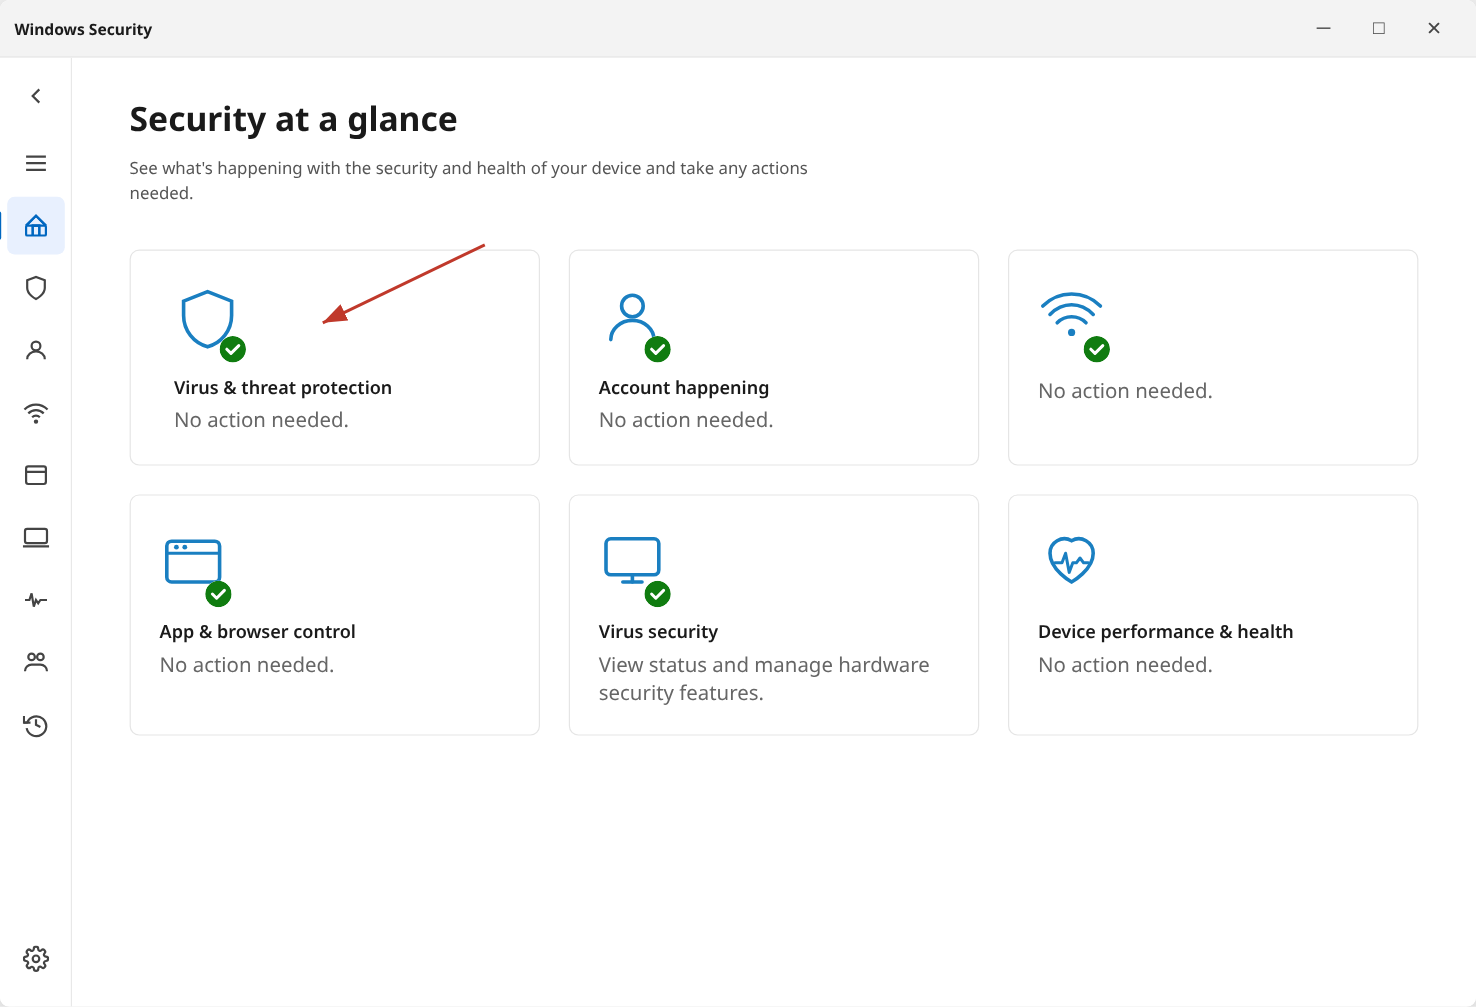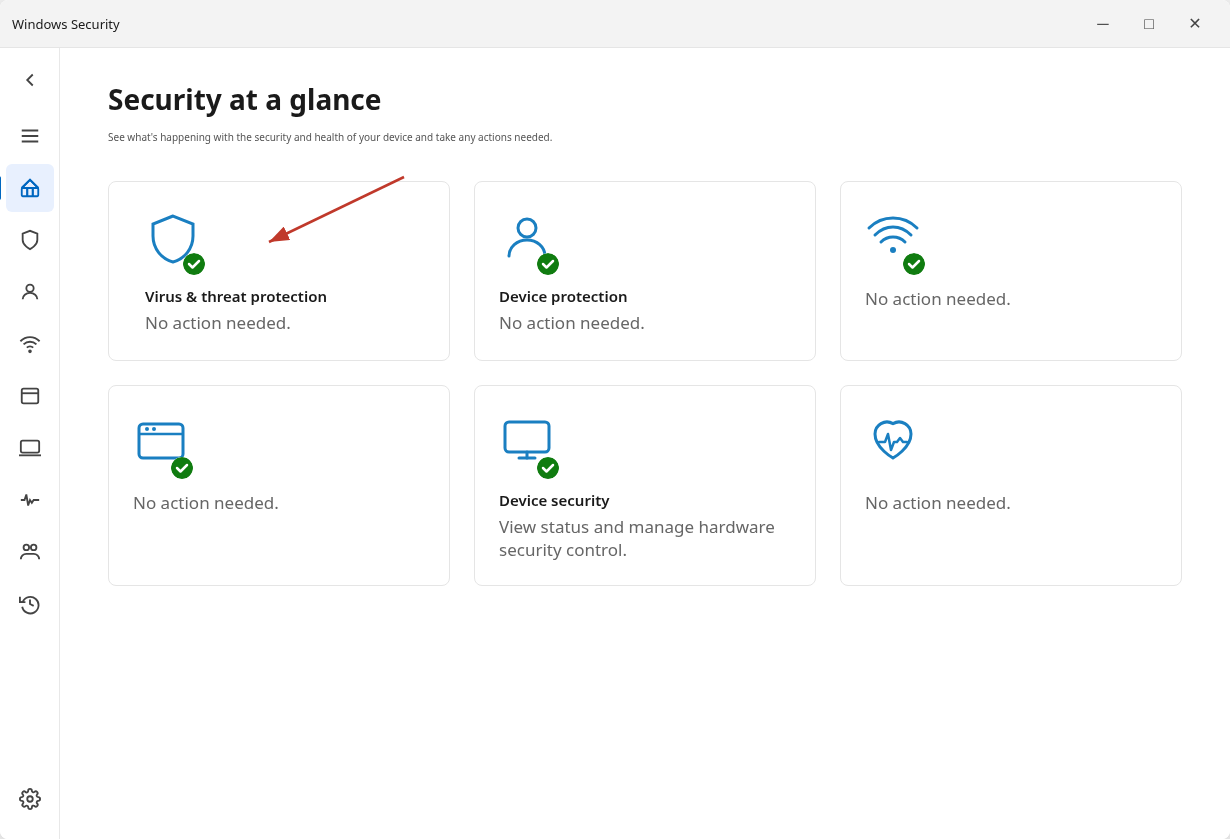--- a/index.html
+++ b/index.html
@@ -29,21 +29,21 @@
       display: flex;
       align-items: center;
       padding: 0 12px;
       flex-shrink: 0;
       border-bottom: 1px solid #e5e5e5;
       user-select: none;
     }
     .titlebar-title {
       font-size: 13px;
       color: #1a1a1a;
-      font-weight: 400;
+      font-weight: 700;
       flex: 1;
     }
     .titlebar-controls {
       display: flex;
       gap: 0;
     }
     .titlebar-btn {
       width: 46px;
       height: 32px;
       border: none;
@@ -115,21 +115,21 @@
       overflow-y: auto;
       background: #fff;
     }
     .page-title {
       font-size: 28px;
       font-weight: 700;
       color: #1a1a1a;
       margin-bottom: 12px;
     }
     .page-subtitle {
-      font-size: 10px;
+      font-size: 14px;
       color: #555;
       line-height: 1.5;
       margin-bottom: 36px;
       max-width: 600px;
     }
 
     
     .security-grid {
       display: grid;
       grid-template-columns: repeat(3, 1fr);
@@ -324,21 +324,21 @@
           <div class="card-icon-area">
             <svg class="main-icon" viewBox="0 0 56 56" fill="none">
               <circle cx="28" cy="18" r="9" stroke="#1a7fc1" stroke-width="3"></circle>
               <path d="M10 46c0-8.8 8-16 18-16s18 7.2 18 16" stroke="#1a7fc1" stroke-width="3" stroke-linecap="round"></path>
             </svg>
             <svg class="check-badge" viewBox="0 0 22 22">
               <circle cx="11" cy="11" r="11" fill="#107c10"></circle>
               <polyline points="6,11 9.5,14.5 16,8" stroke="white" stroke-width="2.5" fill="none" stroke-linecap="round" stroke-linejoin="round"></polyline>
             </svg>
           </div>
-          <div class="card-title">Device protection</div>
+          <div class="card-title">Account happening</div>
           <div class="card-status">No action needed.</div>
         </div>
 
         <div class="security-card">
           <div class="card-icon-area">
             <svg class="main-icon" viewBox="0 0 56 56" fill="none">
               <path d="M10 25c5-5 11.5-8 18-8s13 3 18 8" stroke="#1a7fc1" stroke-width="3" stroke-linecap="round" fill="none"></path>
               <path d="M4 18c6.5-6.5 15-10 24-10s17.5 3.5 24 10" stroke="#1a7fc1" stroke-width="3" stroke-linecap="round" fill="none"></path>
               <path d="M16 32c3.3-3.3 7.5-5 12-5s8.7 1.7 12 5" stroke="#1a7fc1" stroke-width="3" stroke-linecap="round" fill="none"></path>
               <circle cx="28" cy="40" r="3" fill="#1a7fc1"></circle>
@@ -357,45 +357,47 @@
               <rect x="6" y="10" width="44" height="34" rx="4" stroke="#1a7fc1" stroke-width="3"></rect>
               <line x1="6" y1="20" x2="50" y2="20" stroke="#1a7fc1" stroke-width="2.5"></line>
               <circle cx="14" cy="15" r="2" fill="#1a7fc1"></circle>
               <circle cx="21" cy="15" r="2" fill="#1a7fc1"></circle>
             </svg>
             <svg class="check-badge" viewBox="0 0 22 22">
               <circle cx="11" cy="11" r="11" fill="#107c10"></circle>
               <polyline points="6,11 9.5,14.5 16,8" stroke="white" stroke-width="2.5" fill="none" stroke-linecap="round" stroke-linejoin="round"></polyline>
             </svg>
           </div>
+          <div class="card-title">App &amp; browser control</div>
           <div class="card-status">No action needed.</div>
         </div>
 
         <div class="security-card">
           <div class="card-icon-area">
             <svg class="main-icon" viewBox="0 0 56 56" fill="none">
               <rect x="6" y="8" width="44" height="30" rx="4" stroke="#1a7fc1" stroke-width="3"></rect>
               <path d="M20 44h16" stroke="#1a7fc1" stroke-width="3" stroke-linecap="round"></path>
               <path d="M28 38v6" stroke="#1a7fc1" stroke-width="3" stroke-linecap="round"></path>
             </svg>
             <svg class="check-badge" viewBox="0 0 22 22">
               <circle cx="11" cy="11" r="11" fill="#107c10"></circle>
               <polyline points="6,11 9.5,14.5 16,8" stroke="white" stroke-width="2.5" fill="none" stroke-linecap="round" stroke-linejoin="round"></polyline>
             </svg>
           </div>
-          <div class="card-title">Device security</div>
-          <div class="card-status">View status and manage hardware security control.</div>
+          <div class="card-title">Virus security</div>
+          <div class="card-status">View status and manage hardware security features.</div>
         </div>
 
         <div class="security-card">
           <div class="card-icon-area">
             <svg class="main-icon" viewBox="0 0 56 56" fill="none">
               <path d="M28 44s-18-10-18-24a12 12 0 0 1 18-10.4A12 12 0 0 1 46 20c0 14-18 24-18 24z" stroke="#1a7fc1" stroke-width="3" fill="none"></path>
               <polyline points="14,28 20,28 23,20 26,36 29,28 32,28 35,24 38,28 42,28" stroke="#1a7fc1" stroke-width="2.5" fill="none" stroke-linecap="round" stroke-linejoin="round"></polyline>
             </svg>
           </div>
+          <div class="card-title">Device performance &amp; health</div>
           <div class="card-status">No action needed.</div>
         </div>
 
       </div>
     </div>
   </div>
 </div>
 
 </body></html>

